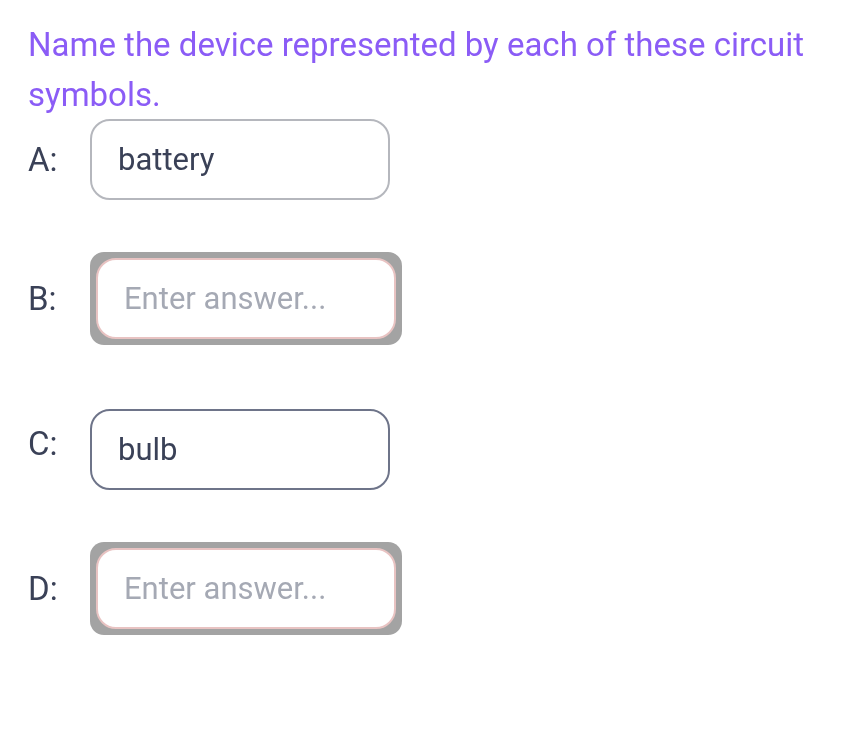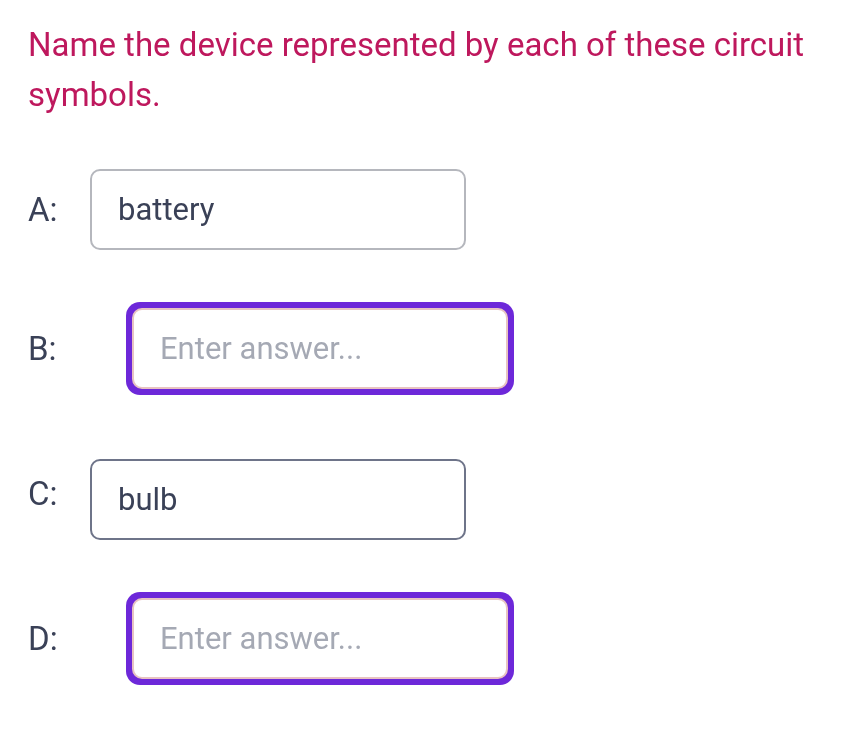--- a/index.html
+++ b/index.html
@@ -10,22 +10,21 @@
     body {
       font-family: -apple-system, BlinkMacSystemFont, 'Segoe UI', Roboto, Arial, sans-serif;
       background: #ffffff;
       padding: 20px 28px;
       width: 852px;
       color: #3a4157;
     }
     .question-text {
       font-size: 33px;
       line-height: 1.5;
-      color: #be185d;
-      margin-bottom: 50px;
+      color: #8b5cf6;
       font-weight: 400;
     }
     .answer-row {
       display: flex;
       align-items: center;
       margin-bottom: 52px;
     }
     .answer-label {
       font-size: 33px;
       color: #3a4157;
@@ -33,38 +32,37 @@
       font-weight: 400;
     }
     .answer-input-wrapper {
       position: relative;
     }
     .answer-input {
       font-family: inherit;
       font-size: 31px;
       padding: 20px 26px;
       border: 2px solid #b5b7bd;
-      border-radius: 10px;
-      width: 376px;
+      border-radius: 20px;
+      width: 300px;
       color: #3a4157;
       background: #ffffff;
       outline: none;
     }
     .answer-input.focused {
       border: 2.5px solid #6e7489;
       margin-top: 12px;
     }
     .answer-input::placeholder {
       color: #a5a9b4;
     }
     .answer-input-wrapper.error {
       padding: 6px;
-      background: #6d28d9;
+      background: #a3a3a3;
       border-radius: 14px;
-      margin-left: 36px;
     }
     .answer-input-wrapper.error .answer-input {
       border: 2px solid #e8c3c2;
     }
     .answer-row.last {
       margin-bottom: 0;
     }
   </style>
 </head>
 <body>

